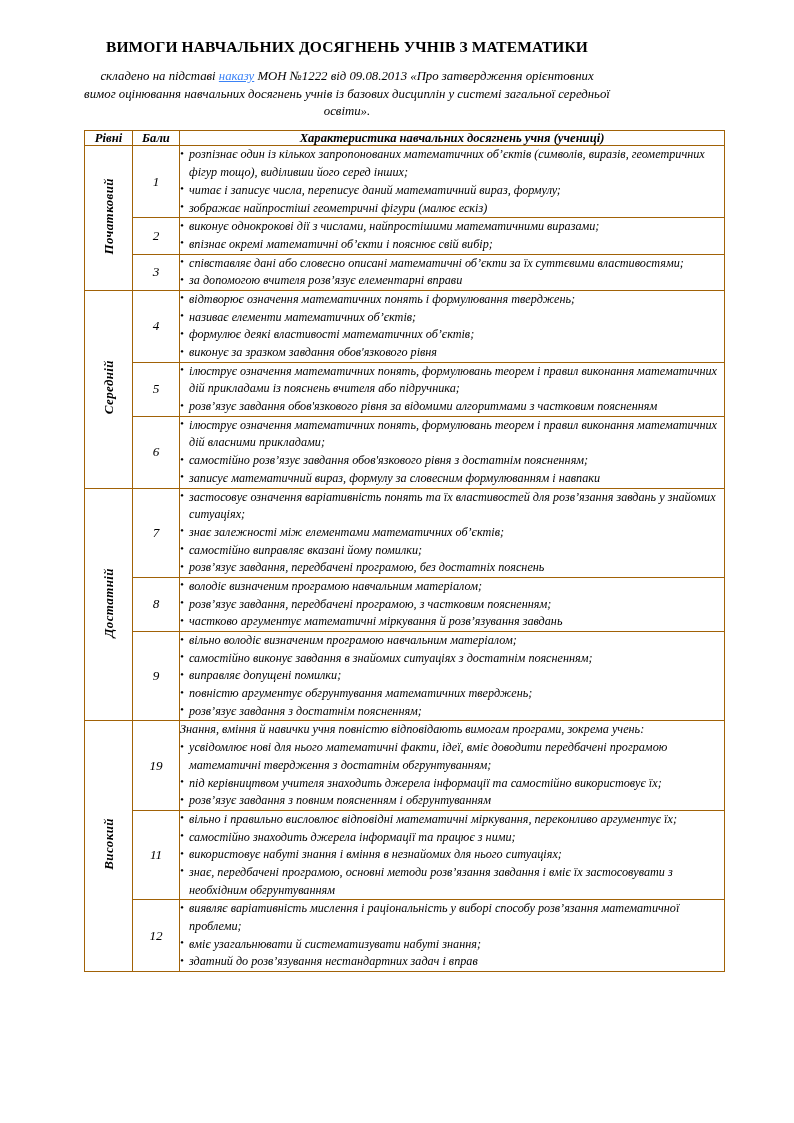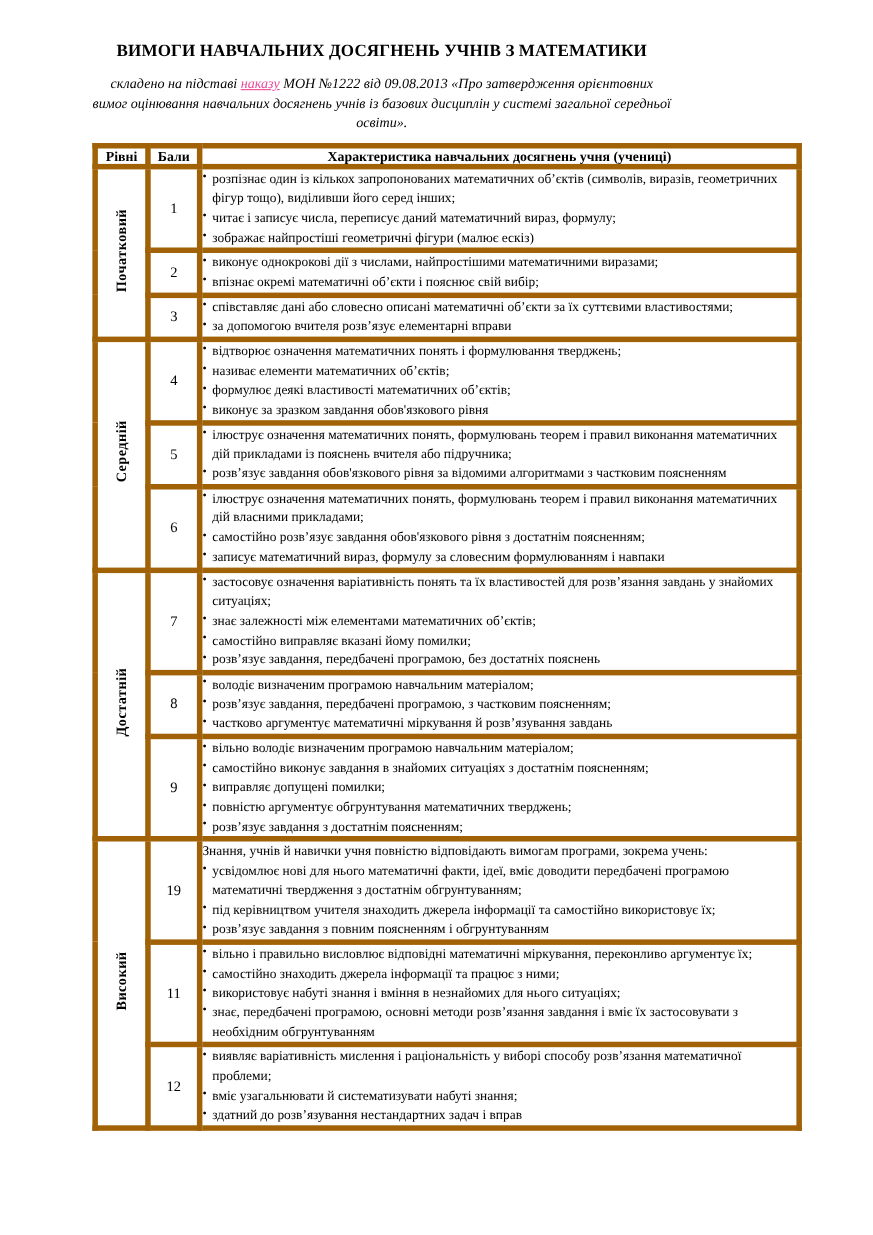--- a/index.html
+++ b/index.html
@@ -31,32 +31,33 @@
   }
   .subtitle {
     font-size: 12.8px;
     text-align: center;
     font-style: italic;
     line-height: 1.38;
     margin: 0 0 9px 0;
     font-family: "Liberation Serif", "DejaVu Serif", serif;
   }
   .subtitle .link {
-    color: #ec4899;
+    color: #3b82f6;
   }
   table.req {
     border-collapse: collapse;
     width: 640px;
     table-layout: fixed;
     margin: 0;
   }
   table.req td, table.req th {
-    border: 5px solid #a16207;
+    border: 1px solid #a16207;
     vertical-align: middle;
     padding: 0;
+    font-style: italic;
   }
   thead th {
     font-size: 12.6px;
     font-weight: bold;
     text-align: center;
     padding: 3px 2px 4px 2px;
     line-height: 1.15;
   }
   col.c-level { width: 48px; }
   col.c-score { width: 47px; }
@@ -228,21 +229,21 @@
               <li>виправляє допущені помилки;</li>
               <li>повністю аргументує обгрунтування математичних тверджень;</li>
               <li>розвʼязує завдання з достатнім поясненням;</li>
             </ul>
           </td>
         </tr>
         <tr>
           <td class="level" rowspan="3"><span class="vert">Високий</span></td>
           <td class="score">19</td>
           <td class="desc">
-            <span class="lead">Знання, учнів й навички учня повністю відповідають вимогам програми, зокрема учень:</span>
+            <span class="lead">Знання, вміння й навички учня повністю відповідають вимогам програми, зокрема учень:</span>
             <ul>
               <li>усвідомлює нові для нього математичні факти, ідеї, вміє доводити передбачені програмою математичні твердження з достатнім обгрунтуванням;</li>
               <li>під керівництвом учителя знаходить джерела інформації та самостійно використовує їх;</li>
               <li>розвʼязує завдання з повним поясненням і обгрунтуванням</li>
             </ul>
           </td>
         </tr>
         <tr>
           <td class="score">11</td>
           <td class="desc">

